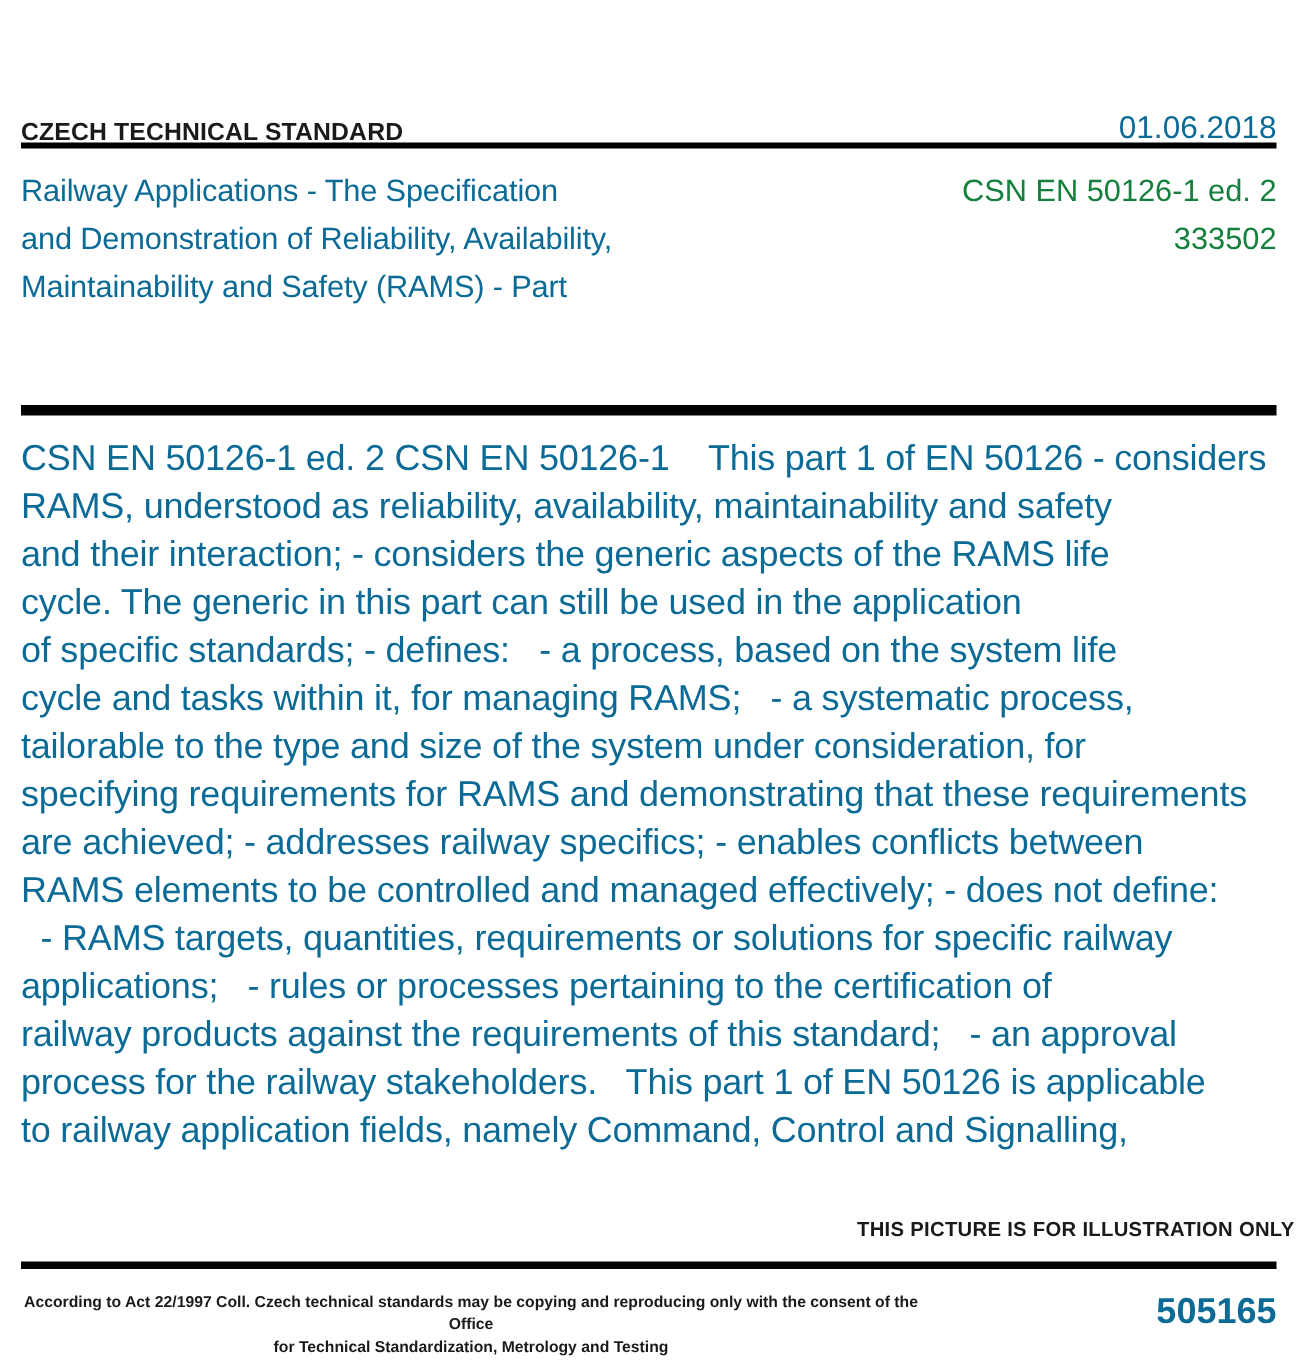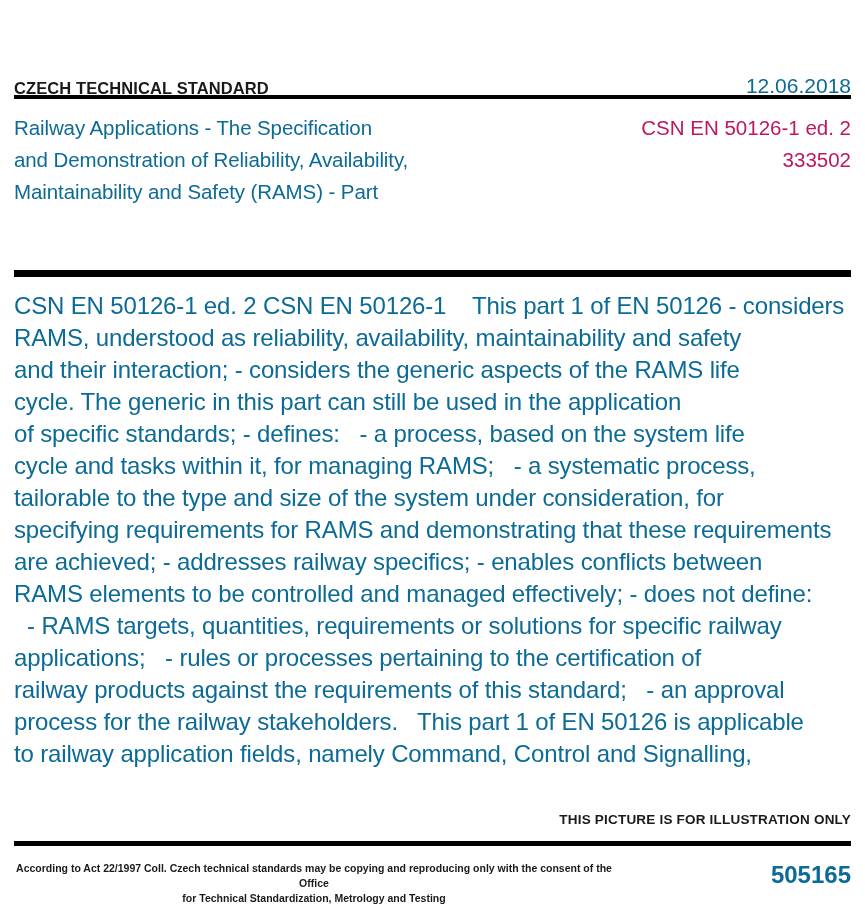--- a/index.html
+++ b/index.html
@@ -99,21 +99,21 @@
     letter-spacing: -0.1px;
   }
   .title-right {
     position: absolute;
     right: 0;
     top: 0;
     width: 320px;
     text-align: right;
     font-size: 20.5px;
     line-height: 32px;
-    color: #be185d;
+    color: #15803d;
   }
   .title-line,
   .ident-line {
     display: block;
     white-space: nowrap;
   }
 
   
   .abstract {
     position: absolute;
@@ -134,20 +134,21 @@
   .illustration-note {
     position: absolute;
     left: 0;
     top: 812px;
     width: 851px;
     text-align: right;
     font-size: 13.5px;
     font-weight: bold;
     color: #1a1a1a;
     letter-spacing: 0.2px;
+    padding-left: 12px;
   }
 
   
   .footer {
     position: absolute;
     left: 14px;
     top: 861px;
     width: 837px;
     display: flex;
     align-items: flex-start;
@@ -173,21 +174,21 @@
     white-space: nowrap;
   }
 </style>
 </head>
 <body>
 
 <div class="page">
 
   <div class="header-row">
     <div class="std-kicker">CZECH TECHNICAL STANDARD</div>
-    <div class="std-date">12.06.2018</div>
+    <div class="std-date">01.06.2018</div>
   </div>
 
   <div class="rule-thin"></div>
 
   <div class="title-block">
     <div class="title-left">
       <span class="title-line">Railway Applications - The Specification</span>
       <span class="title-line">and Demonstration of Reliability, Availability,</span>
       <span class="title-line">Maintainability and Safety (RAMS) - Part</span>
     </div>

